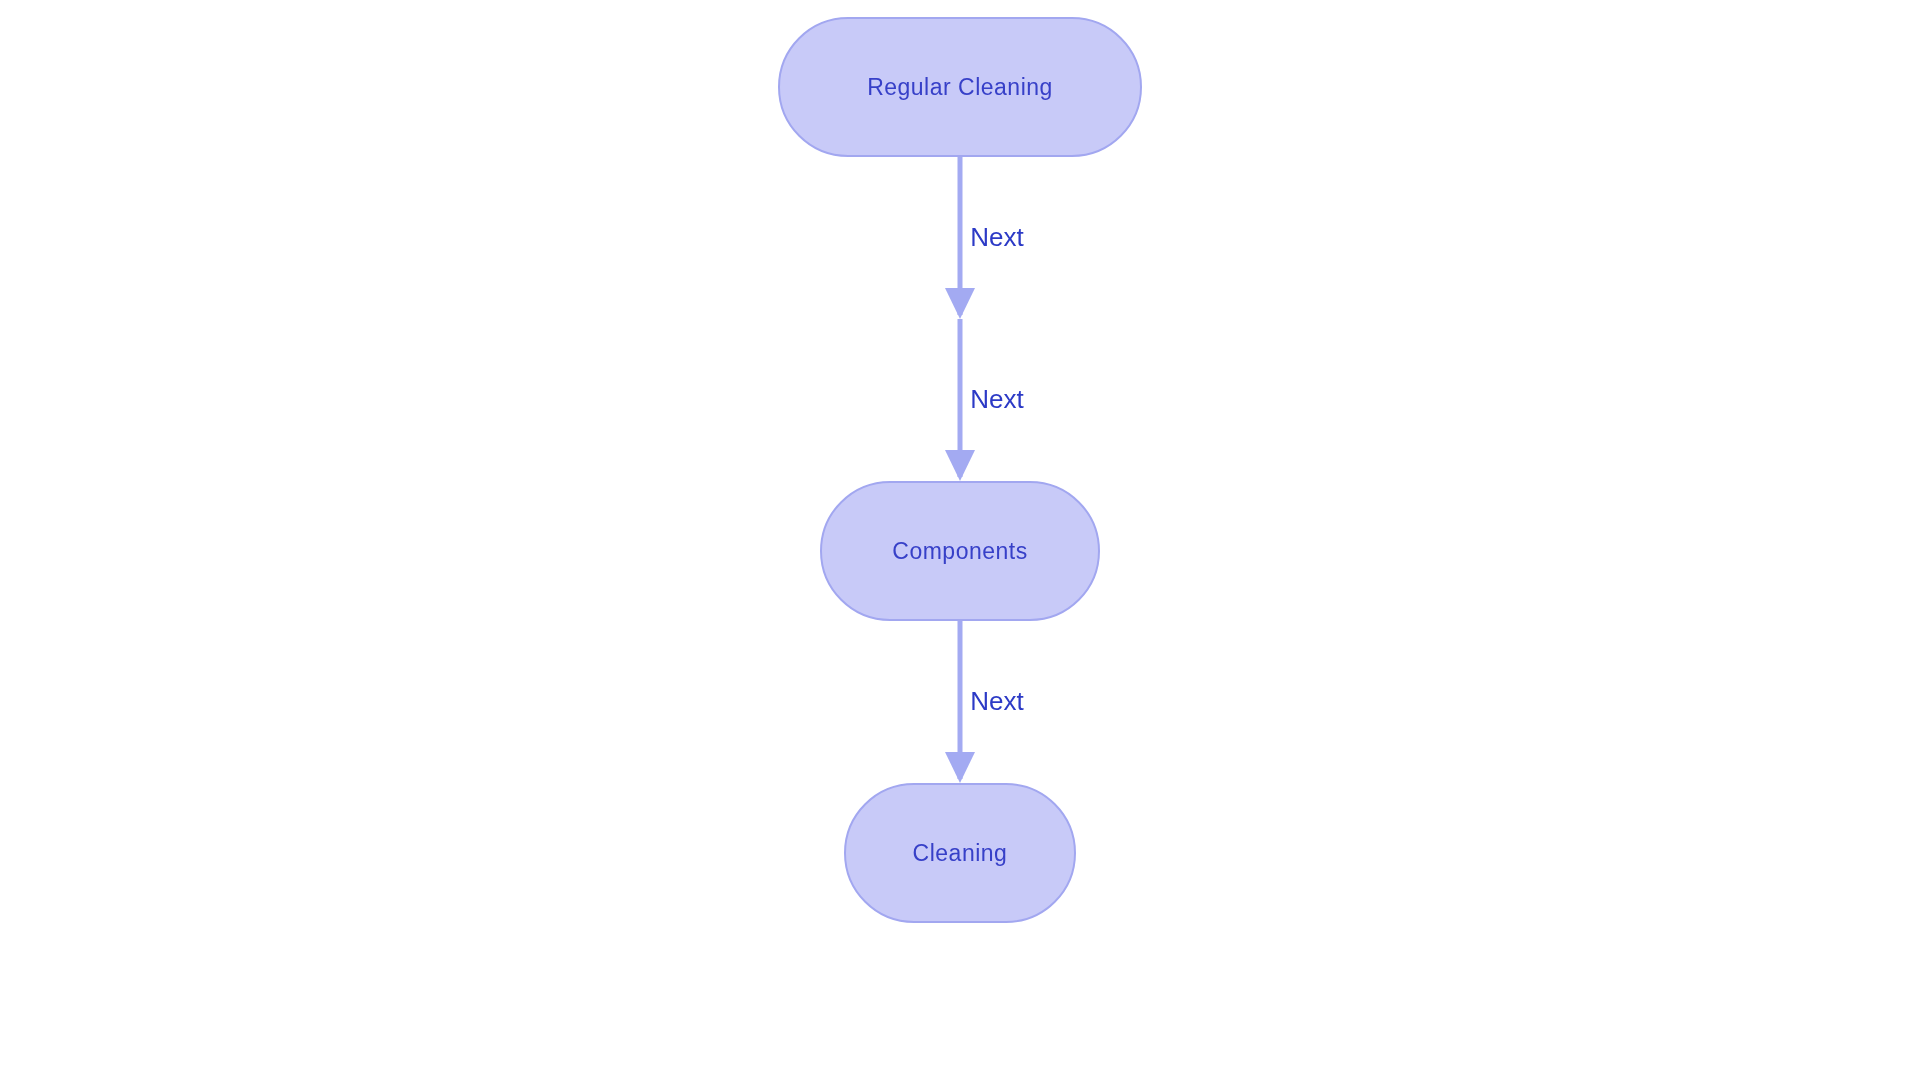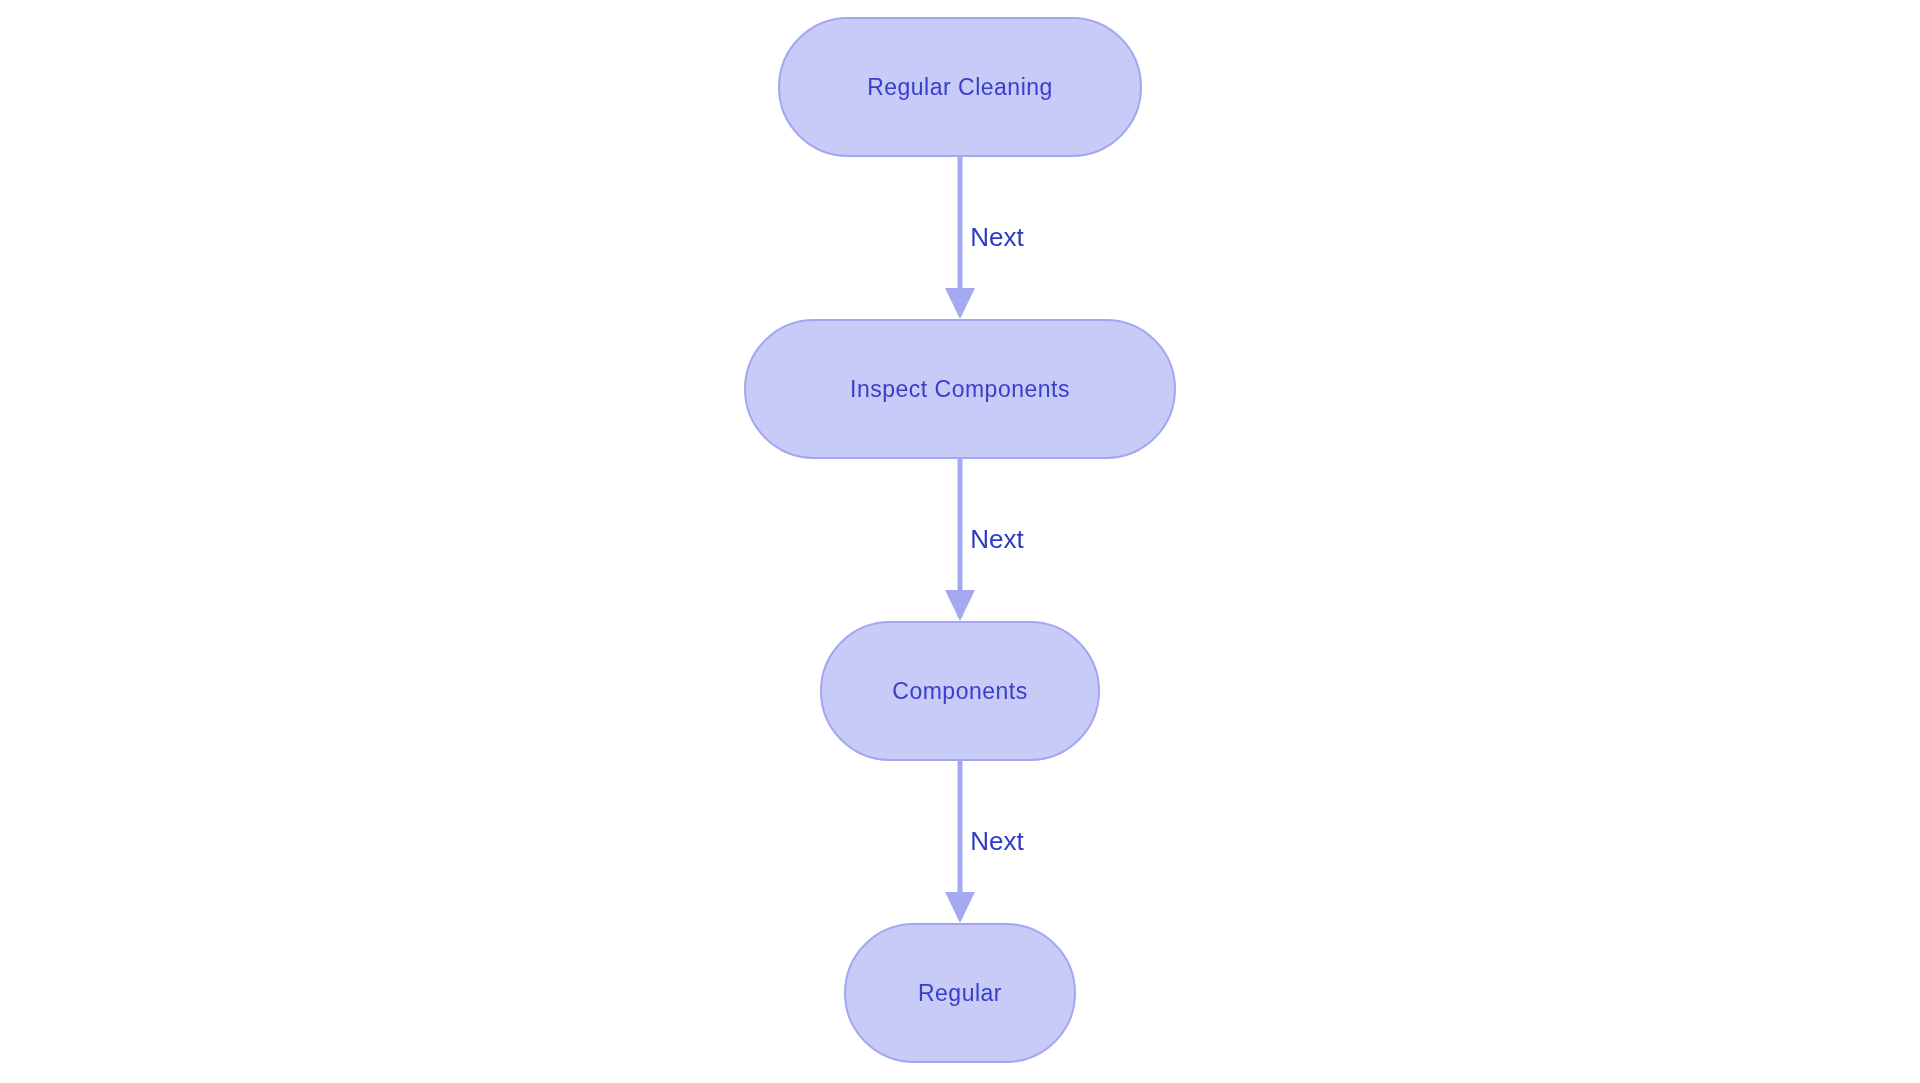--- a/index.html
+++ b/index.html
@@ -93,32 +93,31 @@
   <div class="flow">
 
     <div class="node w-1">Regular Cleaning</div>
 
     <div class="connector">
       <div class="edge-line"></div>
       <div class="arrowhead"></div>
       <div class="edge-label">Next</div>
     </div>
 
-    <div class="node w-2">Inspect Components</div>
 
     <div class="connector">
       <div class="edge-line"></div>
       <div class="arrowhead"></div>
       <div class="edge-label">Next</div>
     </div>
 
     <div class="node w-3">Components</div>
 
     <div class="connector">
       <div class="edge-line"></div>
       <div class="arrowhead"></div>
       <div class="edge-label">Next</div>
     </div>
 
-    <div class="node w-4">Regular</div>
+    <div class="node w-4">Cleaning</div>
 
   </div>
 </div>
 
 </body></html>

